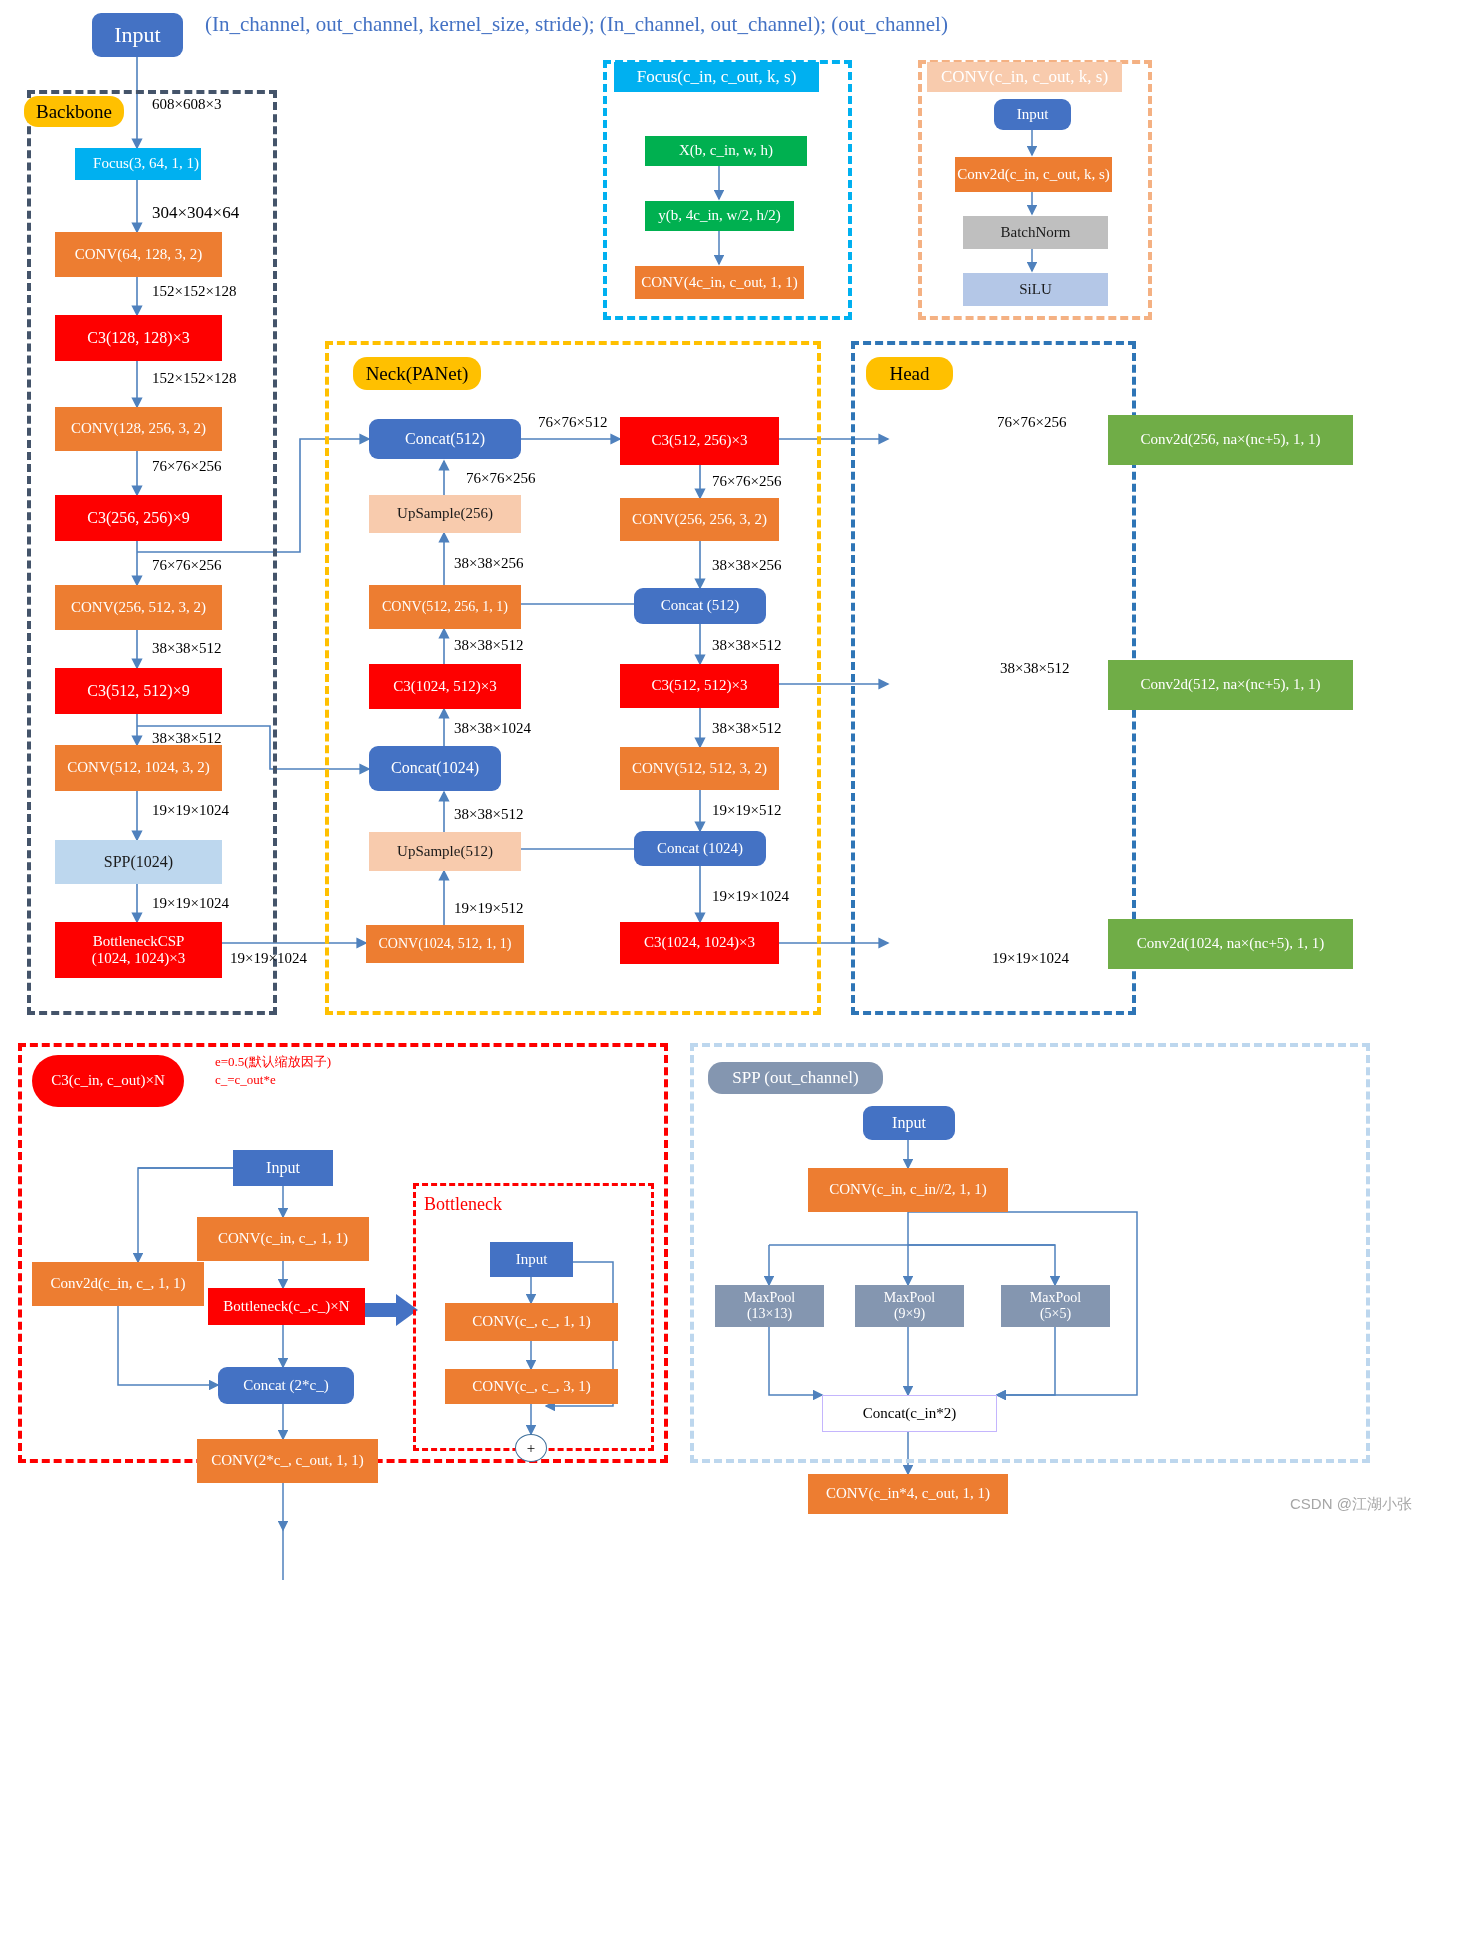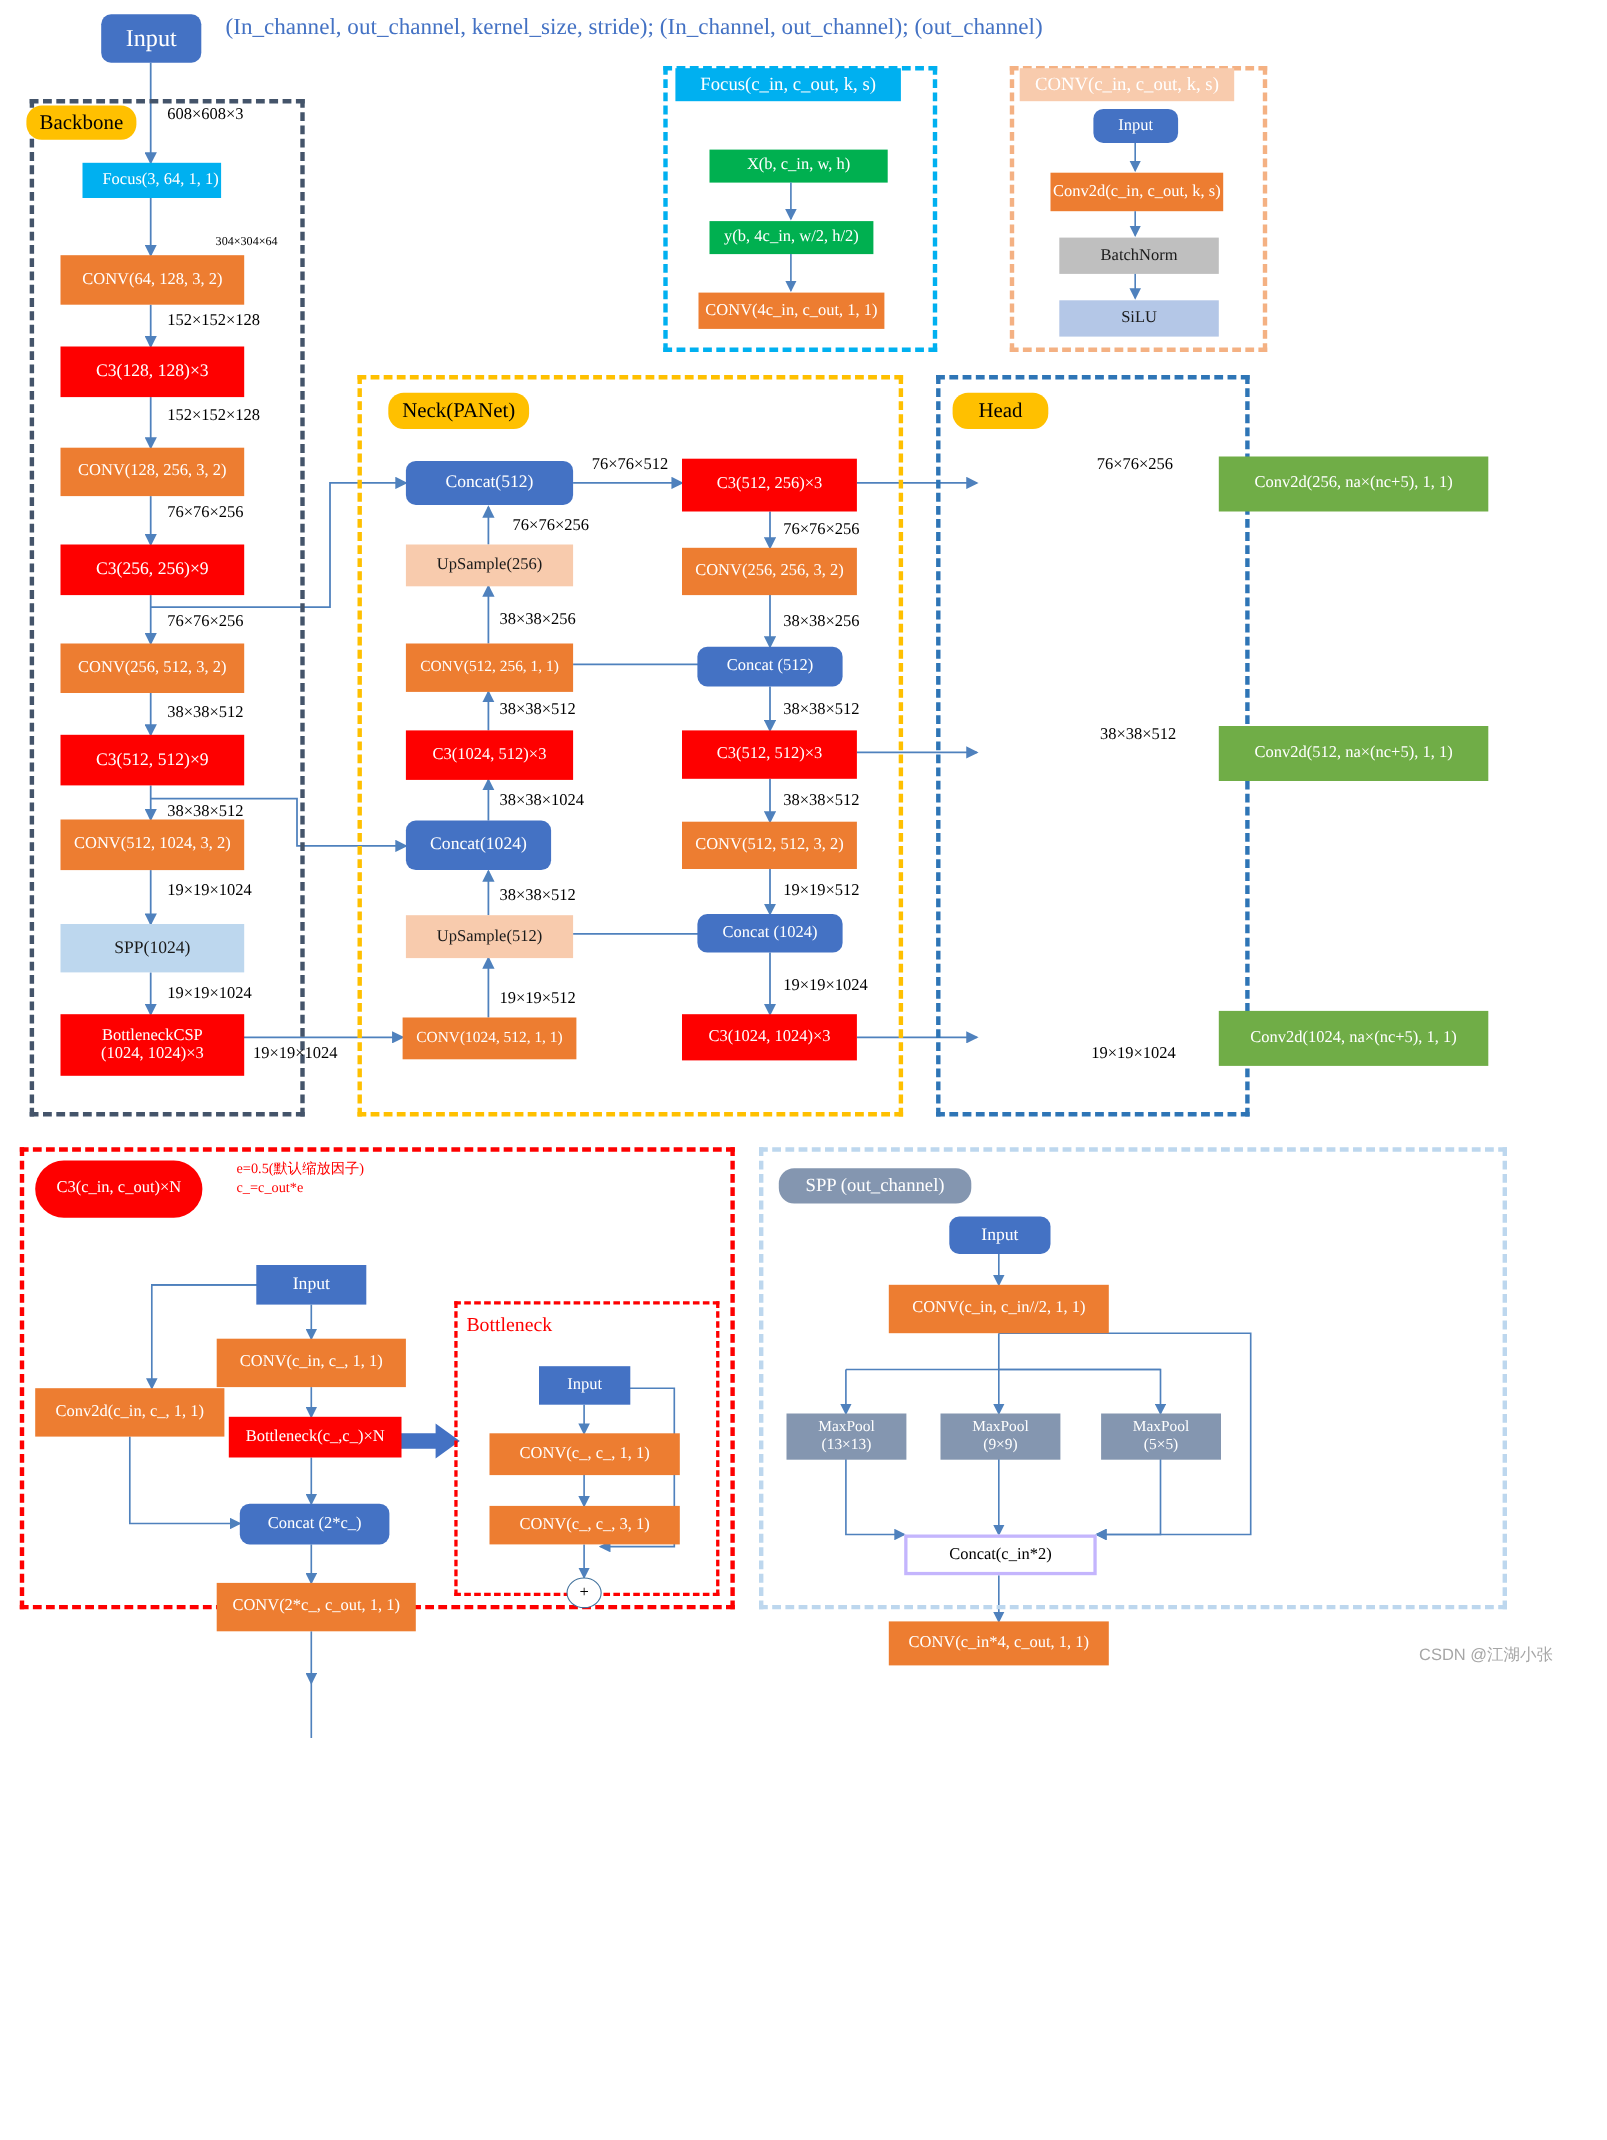--- a/index.html
+++ b/index.html
@@ -28,21 +28,21 @@
   .n-red-r  { background:#fe0000; color:#fff; border-radius:26px; }
   .n-cyan   { background:#00b0f0; color:#fff; }
   .n-green  { background:#00b050; color:#fff; }
   .n-green2 { background:#70ad47; color:#fff; }
   .n-grey   { background:#bfbfbf; color:#1a1a1a; }
   .n-grey2  { background:#8496b0; color:#fff; }
   .n-lblue  { background:#bdd7ee; color:#1a1a1a; }
   .n-lblue2 { background:#b4c7e7; color:#1a1a1a; }
   .n-amber  { background:#ffc000; color:#000; border-radius:14px; }
   .n-peach  { background:#f8cbad; color:#fff; }
-  .n-white  { background:#ffffff; color:#000; border:3px solid #c4b5fd; }
+  .n-white  { background:#ffffff; color:#000; border:1px solid #c4b5fd; }
   .n-grey-r { background:#8496b0; color:#fff; border-radius:14px; }
 
   
   .frame { position: absolute; }
   .f-backbone { border: 4px dashed #44546a; }
   .f-neck     { border: 4px dashed #ffc000; }
   .f-head     { border: 4px dashed #2e75b6; }
   .f-focus    { border: 4px dashed #00b0f0; }
   .f-conv     { border: 4px dashed #f4b183; }
   .f-c3       { border: 4px dashed #fe0000; }
@@ -181,21 +181,21 @@
   <div class="node n-orange" style="left:55px; top:407px; width:167px; height:44px; font-size:15px;">CONV(128,  256, 3, 2)</div>
   <div class="node n-red" style="left:55px; top:495px; width:167px; height:46px; font-size:16px;">C3(256, 256)×9</div>
   <div class="node n-orange" style="left:55px; top:585px; width:167px; height:45px; font-size:15px;">CONV(256,  512, 3, 2)</div>
   <div class="node n-red" style="left:55px; top:668px; width:167px; height:46px; font-size:16px;">C3(512, 512)×9</div>
   <div class="node n-orange" style="left:55px; top:745px; width:167px; height:46px; font-size:15px;">CONV(512,  1024, 3, 2)</div>
   <div class="node n-lblue" style="left:55px; top:840px; width:167px; height:44px; font-size:16px;">SPP(1024)</div>
   <div class="node n-red" style="left:55px; top:922px; width:167px; height:56px; font-size:15px;">BottleneckCSP
 (1024, 1024)×3</div>
 
   <div class="elabel" style="left:152px; top:96px;  font-size:15px;text-align:center;">608×608×3</div>
-  <div class="elabel" style="left:152px; top:214px; font-size:11px;margin-left:44px;">304×304×64</div>
+  <div class="elabel" style="left:152px; top:203px; font-size:17px;">304×304×64</div>
   <div class="elabel" style="left:152px; top:283px; font-size:15px;">152×152×128</div>
   <div class="elabel" style="left:152px; top:370px; font-size:15px;">152×152×128</div>
   <div class="elabel" style="left:152px; top:458px; font-size:15px;">76×76×256</div>
   <div class="elabel" style="left:152px; top:557px; font-size:15px;">76×76×256</div>
   <div class="elabel" style="left:152px; top:640px; font-size:15px;">38×38×512</div>
   <div class="elabel" style="left:152px; top:730px; font-size:15px;">38×38×512</div>
   <div class="elabel" style="left:152px; top:802px; font-size:15px;">19×19×1024</div>
   <div class="elabel" style="left:152px; top:895px; font-size:15px;">19×19×1024</div>
   <div class="elabel" style="left:230px; top:950px; font-size:15px;">19×19×1024</div>
 

